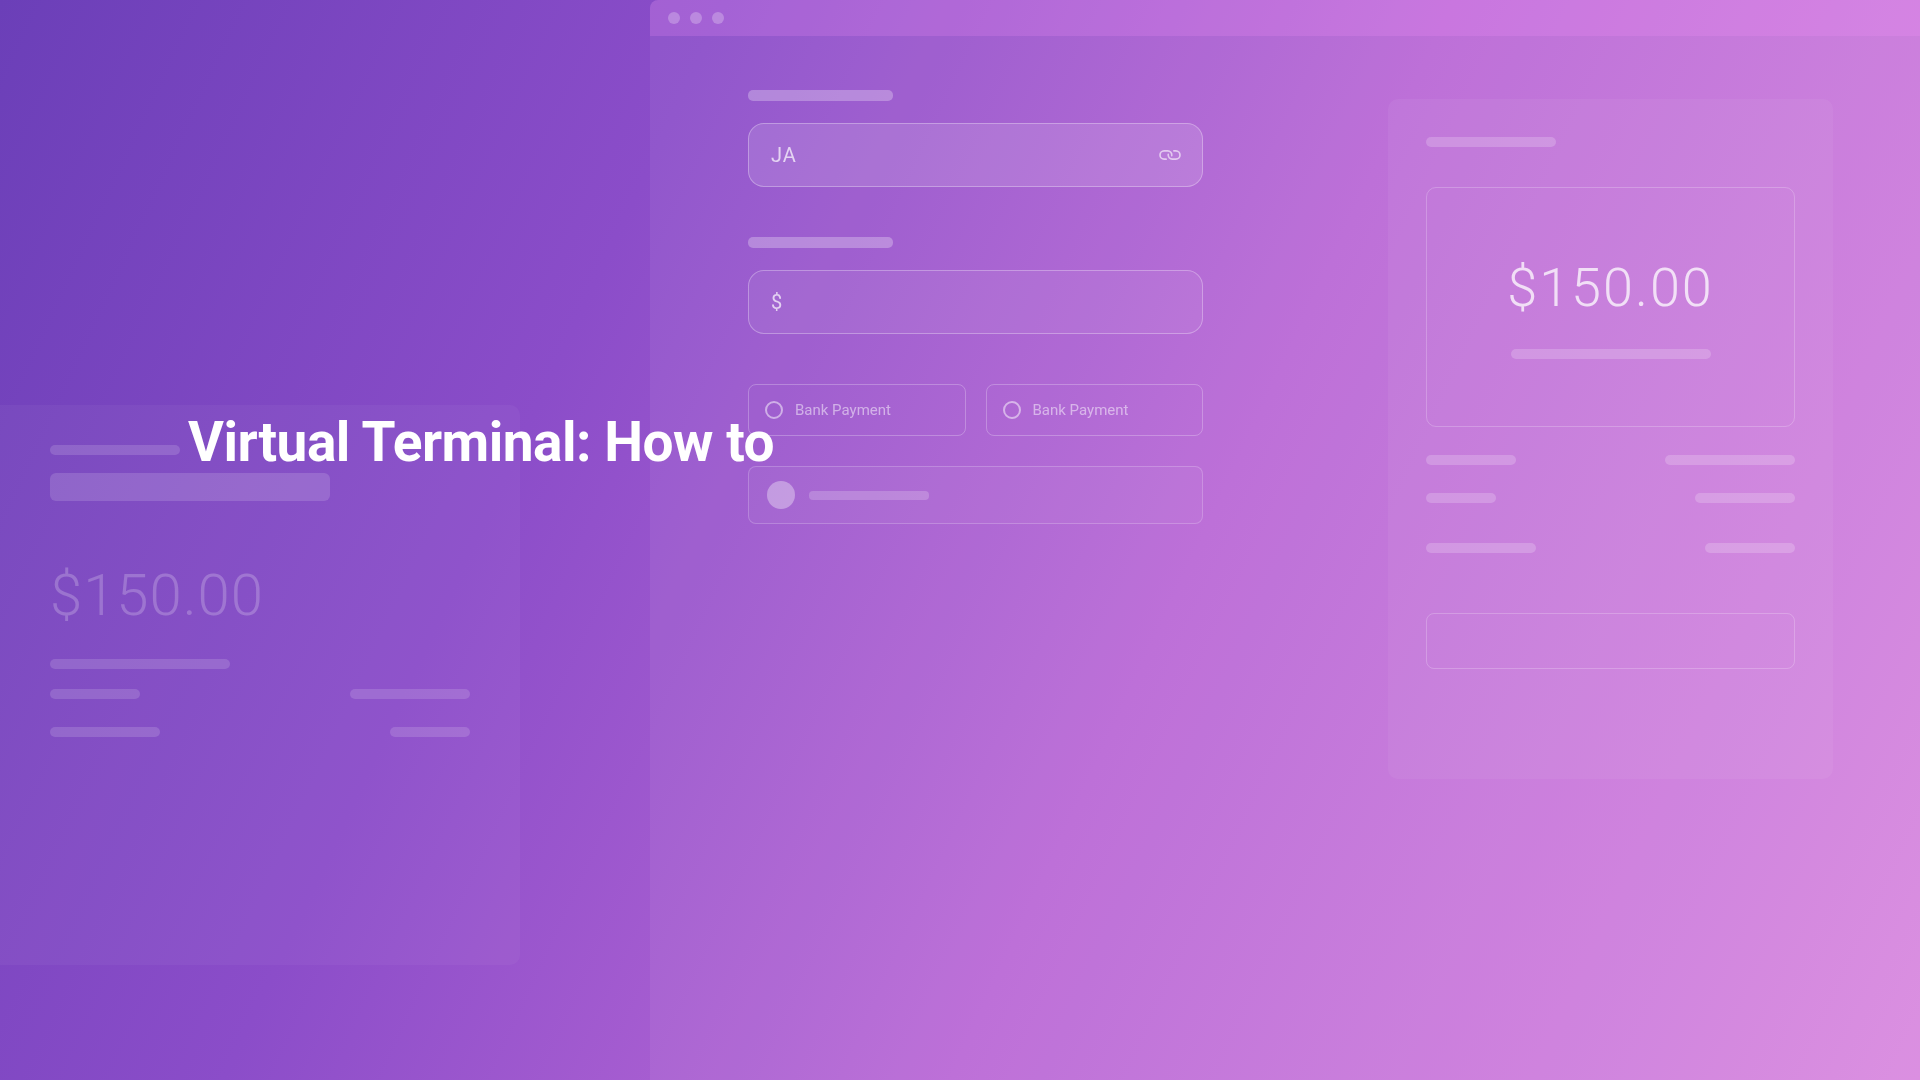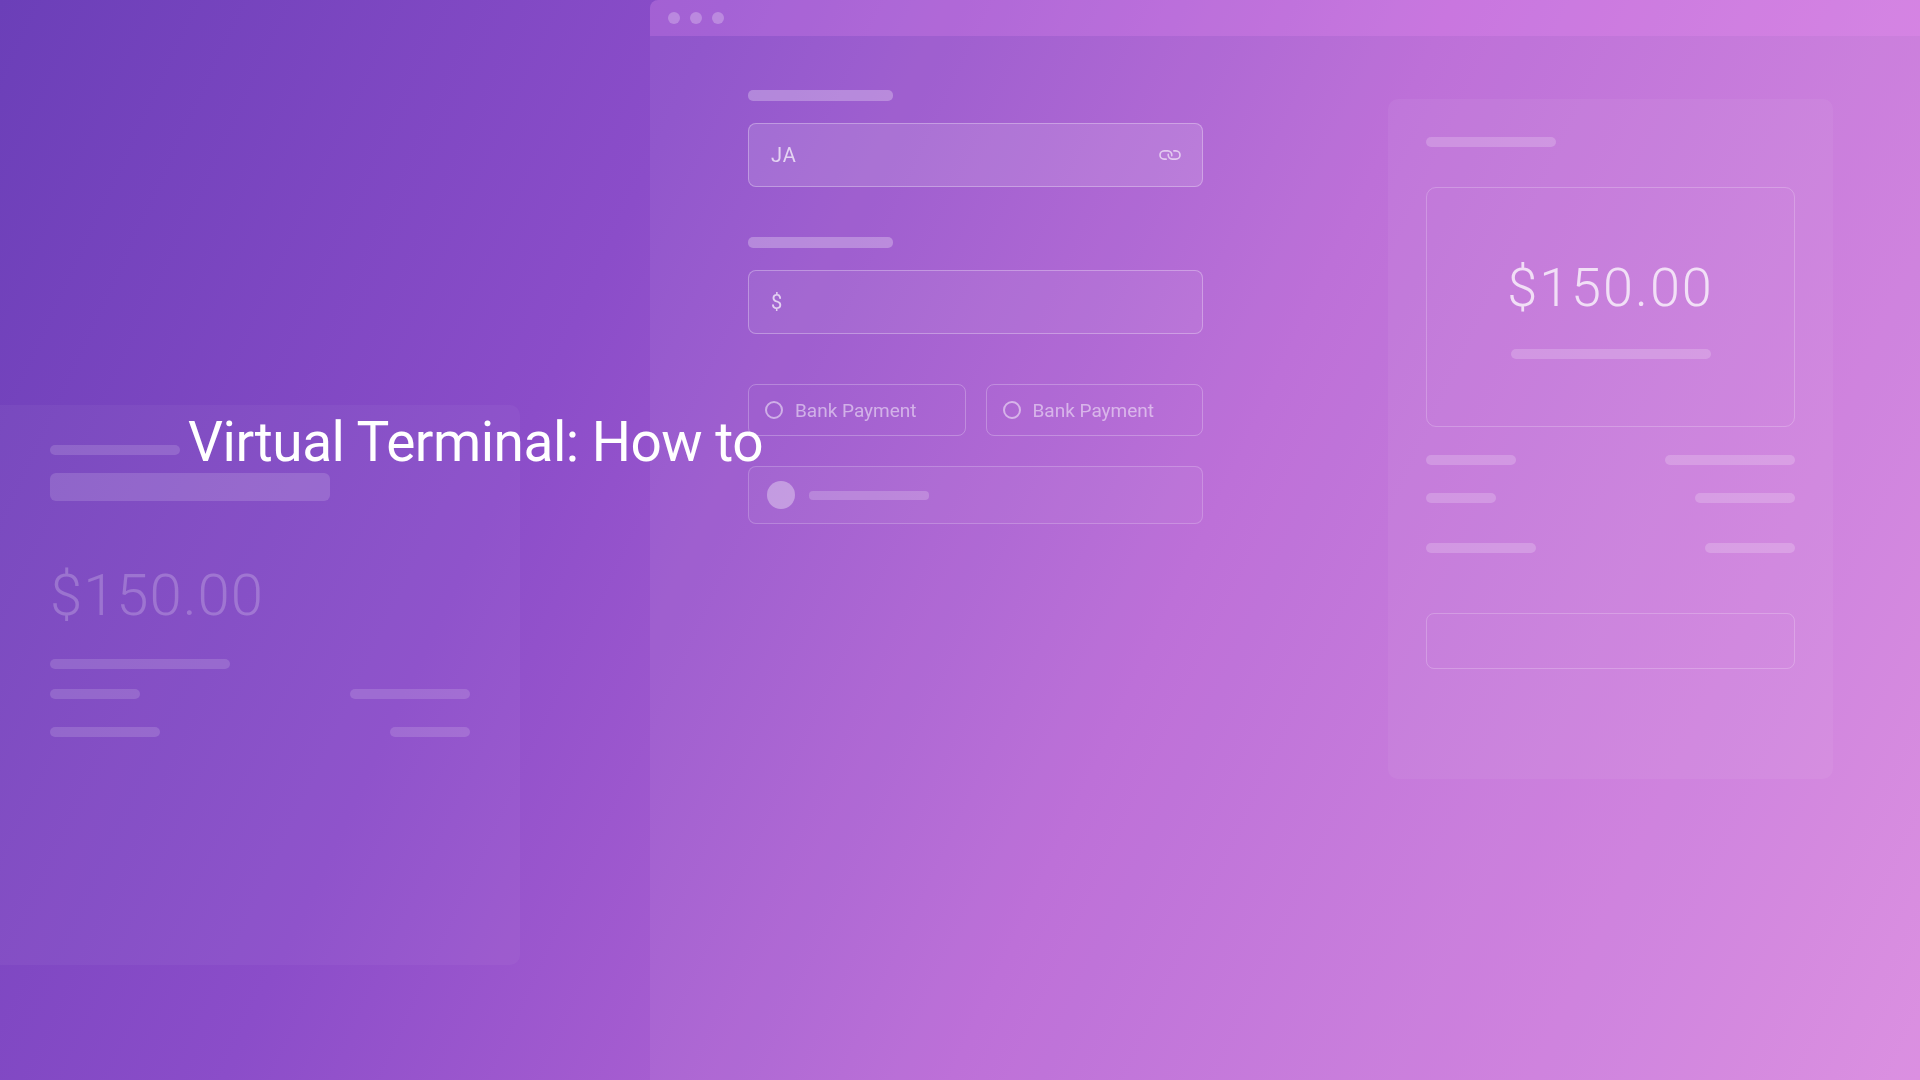--- a/index.html
+++ b/index.html
@@ -73,21 +73,21 @@
   width: 145px;
   height: 11px;
   border-radius: 5px;
   background: rgba(255,255,255,0.28);
   margin-bottom: 22px;
 }
 .input-box {
   width: 100%;
   height: 64px;
   border: 1.5px solid rgba(255,255,255,0.3);
-  border-radius: 8px;
+  border-radius: 16px;
   background: rgba(255,255,255,0.06);
   display: flex;
   align-items: center;
   padding: 0 22px;
   margin-bottom: 50px;
   position: relative;
 }
 .input-box.filled { background: rgba(255,255,255,0.12); }
 .input-text {
   color: rgba(255,255,255,0.7);
@@ -120,21 +120,21 @@
   padding: 0 16px;
   gap: 12px;
 }
 .radio-circle {
   width: 18px; height: 18px;
   border: 2px solid rgba(255,255,255,0.5);
   border-radius: 50%;
   flex-shrink: 0;
 }
 .radio-label {
-  font-size: 19px;
+  font-size: 15px;
   color: rgba(255,255,255,0.5);
 }
 .select-skel {
   width: 100%;
   height: 58px;
   border: 1.5px solid rgba(255,255,255,0.2);
   border-radius: 8px;
   background: rgba(255,255,255,0.04);
   display: flex;
   align-items: center;
@@ -196,21 +196,21 @@
 
 
 .title-block {
   position: absolute;
   left: 188px;
   top: 410px;
   z-index: 10;
 }
 .eyebrow {
   font-size: 55px;
-  font-weight: 400;
+  font-weight: 700;
   color: #ffffff;
   letter-spacing: -0.5px;
   margin-bottom: 35px;
 }
 .headline {
   font-size: 117px;
   font-weight: 700;
   color: #ffffff;
   line-height: 1.15;
   letter-spacing: -2px;

